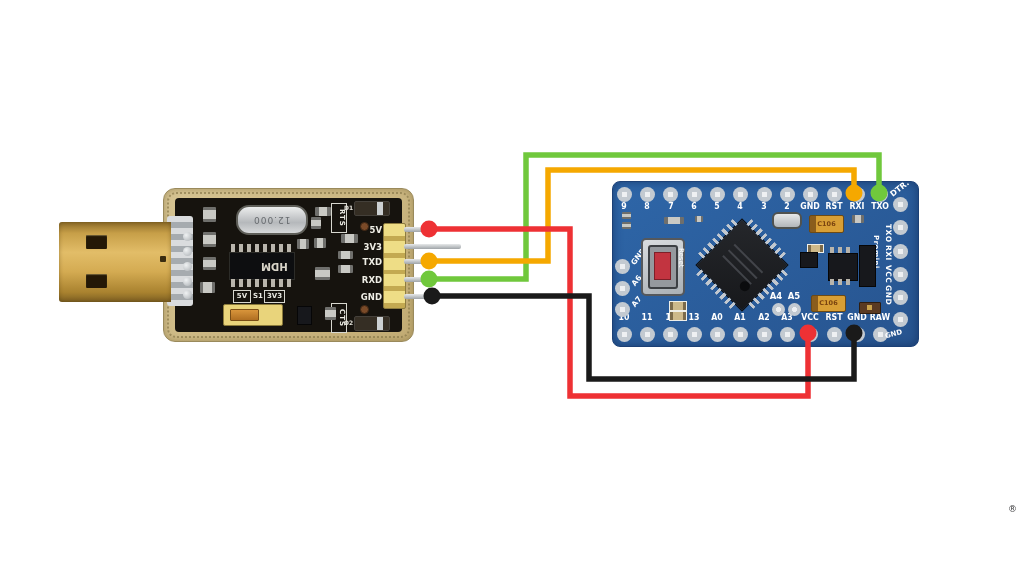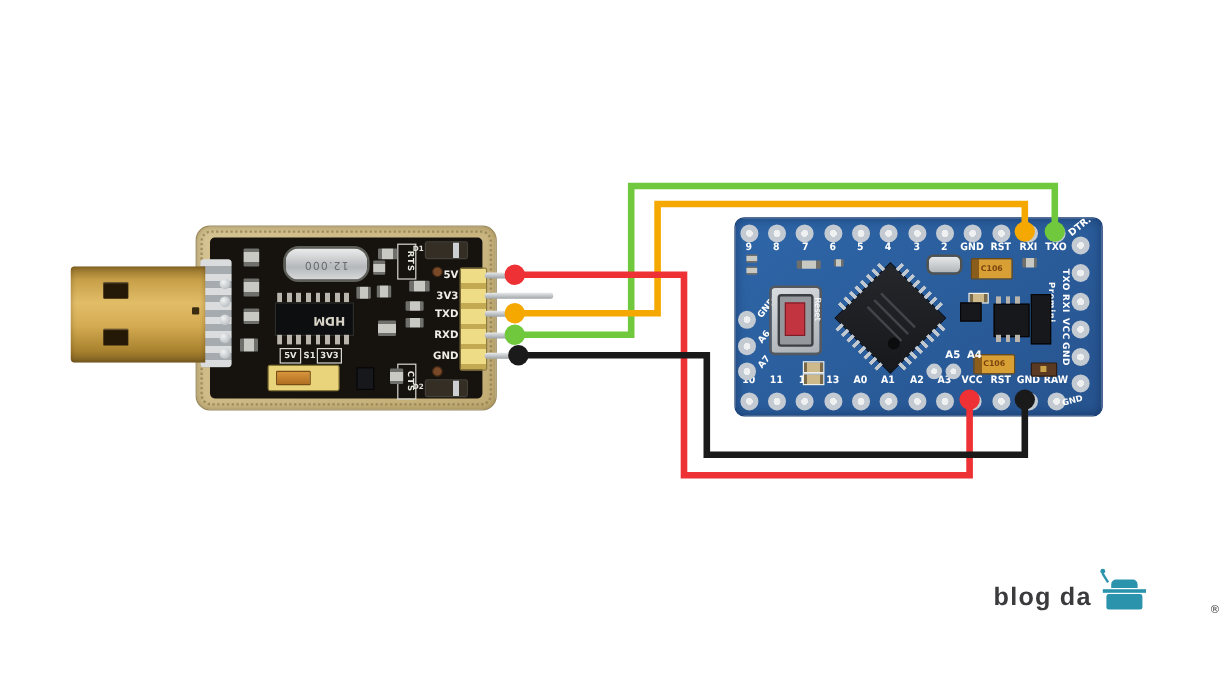--- a/index.html
+++ b/index.html
@@ -269,21 +269,21 @@
     <div class="abs" style="left:246px;top:120px;width:20px;height:10px;background:#5a3a22;border:1px solid #2e1d10;border-radius:1px;">
       <div style="position:absolute;left:7px;top:2px;width:5px;height:5px;background:#caa24a;"></div>
     </div>
     <div class="abs tan" style="left:56px;top:119px;width:16px;height:8px;"></div>
     <div class="abs tan" style="left:56px;top:129px;width:16px;height:8px;"></div>
     <div class="abs smdv" style="left:9px;top:30px;width:9px;height:7px;"></div>
     <div class="abs smdv" style="left:9px;top:40px;width:9px;height:7px;"></div>
     <div class="abs smd" style="left:51px;top:35px;width:20px;height:7px;"></div>
     <div class="abs smd" style="left:82px;top:34px;width:8px;height:6px;"></div>
 
-    <span class="abs" style="left:153px;top:109px;width:20px;text-align:center;color:#fff;font-size:8.5px;font-weight:bold;margin-left:36px;">A4</span>
+    <span class="abs" style="left:153px;top:109px;width:20px;text-align:center;color:#fff;font-size:8.5px;font-weight:bold;">A4</span>
     <span class="abs" style="left:171px;top:109px;width:20px;text-align:center;color:#fff;font-size:8.5px;font-weight:bold;">A5</span>
     <div class="hole sm" style="left:159px;top:121px;"></div>
     <div class="hole sm" style="left:175px;top:121px;"></div>
   </div>
 
   <svg class="abs wires" width="1024" height="576" viewBox="0 0 1024 576">
     <g>
       <path d="M429 279 H526 V155 H879 V193" fill="none" stroke-width="5.5" stroke="#70c83c"></path>
       <circle cx="429" cy="279" r="8.5" fill="#70c83c"></circle>
       <circle cx="879" cy="193" r="8.5" fill="#70c83c"></circle>
@@ -299,28 +299,16 @@
       <circle cx="808" cy="333" r="8.5" fill="#ee3134"></circle>
     </g>
     <g>
       <path d="M432 296 H589 V379 H854 V333" fill="none" stroke-width="5.5" stroke="#1a1a1a"></path>
       <circle cx="432" cy="296" r="8.5" fill="#1a1a1a"></circle>
       <circle cx="854" cy="333" r="8.5" fill="#1a1a1a"></circle>
     </g>
   </svg>
 
   <div class="abs logo">
-    <div class="logo-top">
-      <span class="blogda">blog da</span>
-      <div class="robot">
-        <div class="antdot"></div>
-        <div class="ant"></div>
-        <div class="dome"></div>
-        <div class="bolt" style="left:12px;"></div>
-        <div class="bolt" style="left:27px;"></div>
-        <div class="brim"></div>
-        <div class="face"></div>
-      </div>
-    </div>
     <span class="reg">®</span>
   </div>
 
 </div>
 
 </body></html>

